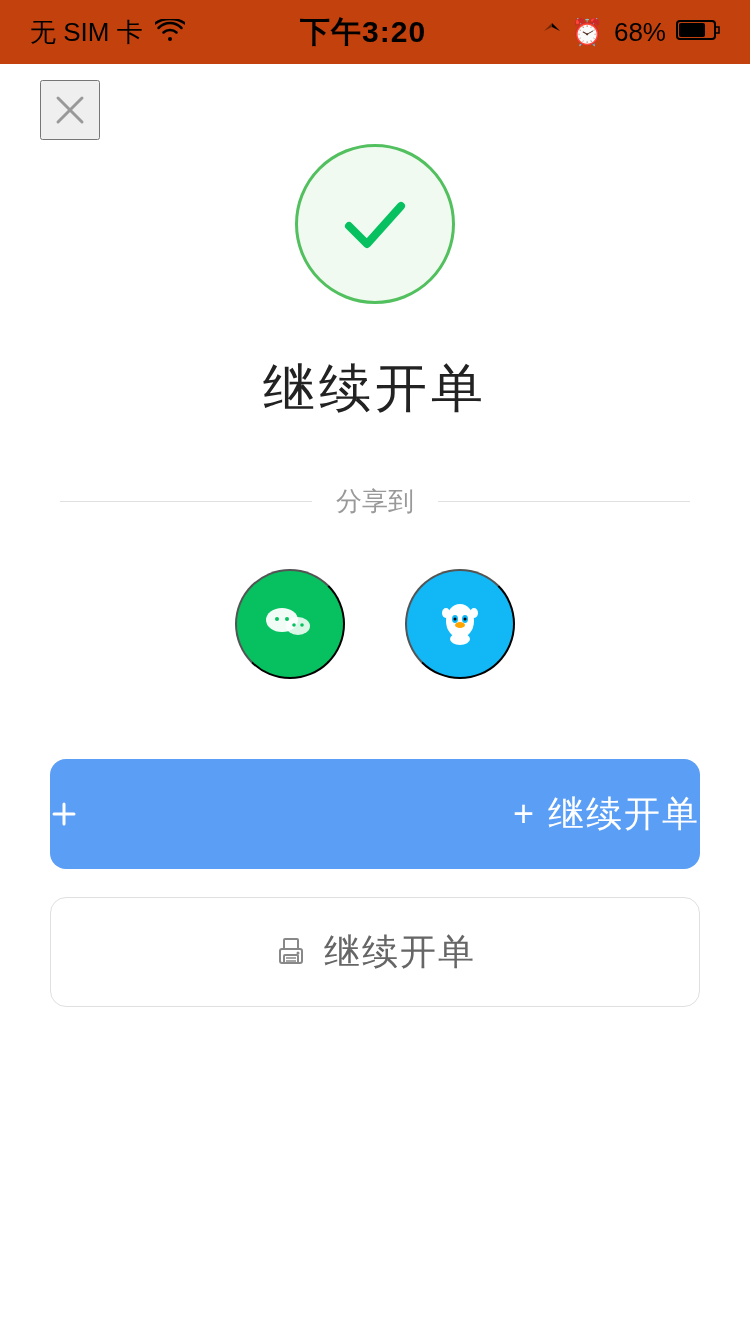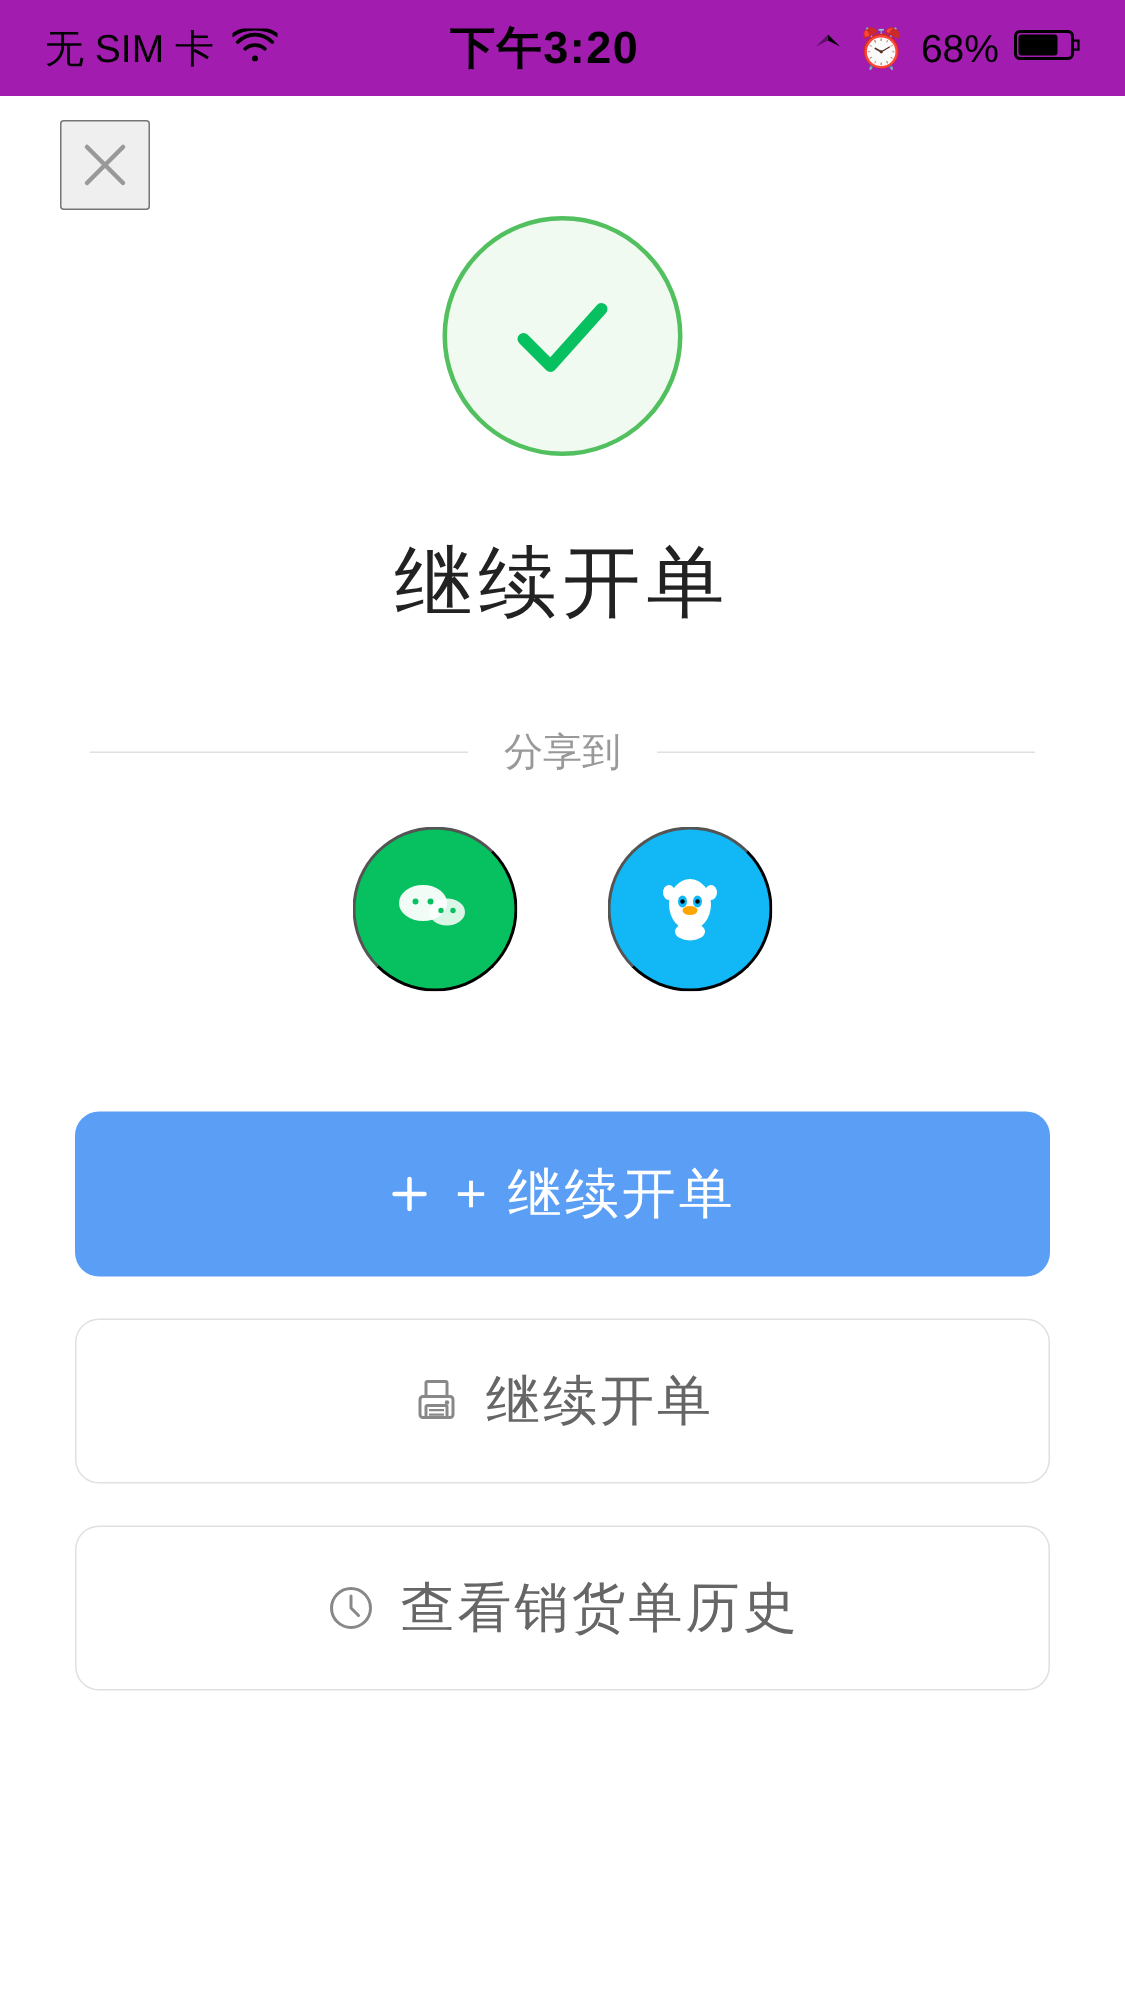--- a/index.html
+++ b/index.html
@@ -19,21 +19,21 @@
     }
 
     
     .status-bar {
       width: 100%;
       height: 64px;
       display: flex;
       align-items: center;
       justify-content: space-between;
       padding: 0 30px;
-      background: #a21caf;
+      background: #c2410c;
     }
 
     .status-left {
       display: flex;
       align-items: center;
       gap: 12px;
       font-size: 26px;
       font-weight: 500;
       color: #000;
     }
@@ -105,21 +105,21 @@
       margin-bottom: 60px;
       letter-spacing: 4px;
     }
 
     
     .share-divider {
       width: 100%;
       display: flex;
       align-items: center;
       padding: 0 60px;
-      margin-bottom: 32px;
+      margin-bottom: 50px;
     }
 
     .divider-line {
       flex: 1;
       height: 1px;
       background: #e0e0e0;
     }
 
     .divider-text {
       font-size: 26px;
@@ -162,21 +162,21 @@
     }
 
     .btn-primary {
       width: 100%;
       height: 110px;
       background: #5B9EF5;
       border: none;
       border-radius: 16px;
       display: flex;
       align-items: center;
-      justify-content: center;
+      justify-content: space-between;
       gap: 16px;
       cursor: pointer;
       font-size: 36px;
       color: #ffffff;
       letter-spacing: 2px;
     }
 
     .btn-secondary {
       width: 100%;
       height: 110px;
@@ -310,24 +310,15 @@
           <rect x="10" y="4" width="14" height="10" rx="1" stroke="#888" stroke-width="2" fill="none"></rect>
           <rect x="10" y="20" width="14" height="8" rx="1" stroke="#888" stroke-width="2" fill="none"></rect>
           <line x1="12" y1="23" x2="22" y2="23" stroke="#888" stroke-width="1.5"></line>
           <line x1="12" y1="26" x2="22" y2="26" stroke="#888" stroke-width="1.5"></line>
           <circle cx="24" cy="18" r="1.5" fill="#888"></circle>
         </svg>
       </span>
       <span>继续开单</span>
     </button>
 
-    <button class="btn-secondary">
-      <span class="btn-icon">
-        <svg width="34" height="34" viewBox="0 0 34 34" fill="none">
-          <circle cx="17" cy="17" r="13" stroke="#888" stroke-width="2" fill="none"></circle>
-          <polyline points="17,9 17,17 22,22" stroke="#888" stroke-width="2" stroke-linecap="round" stroke-linejoin="round" fill="none"></polyline>
-        </svg>
-      </span>
-      <span>查看销货单历史</span>
-    </button>
   </div>
 
 </div>
 
 </body></html>

